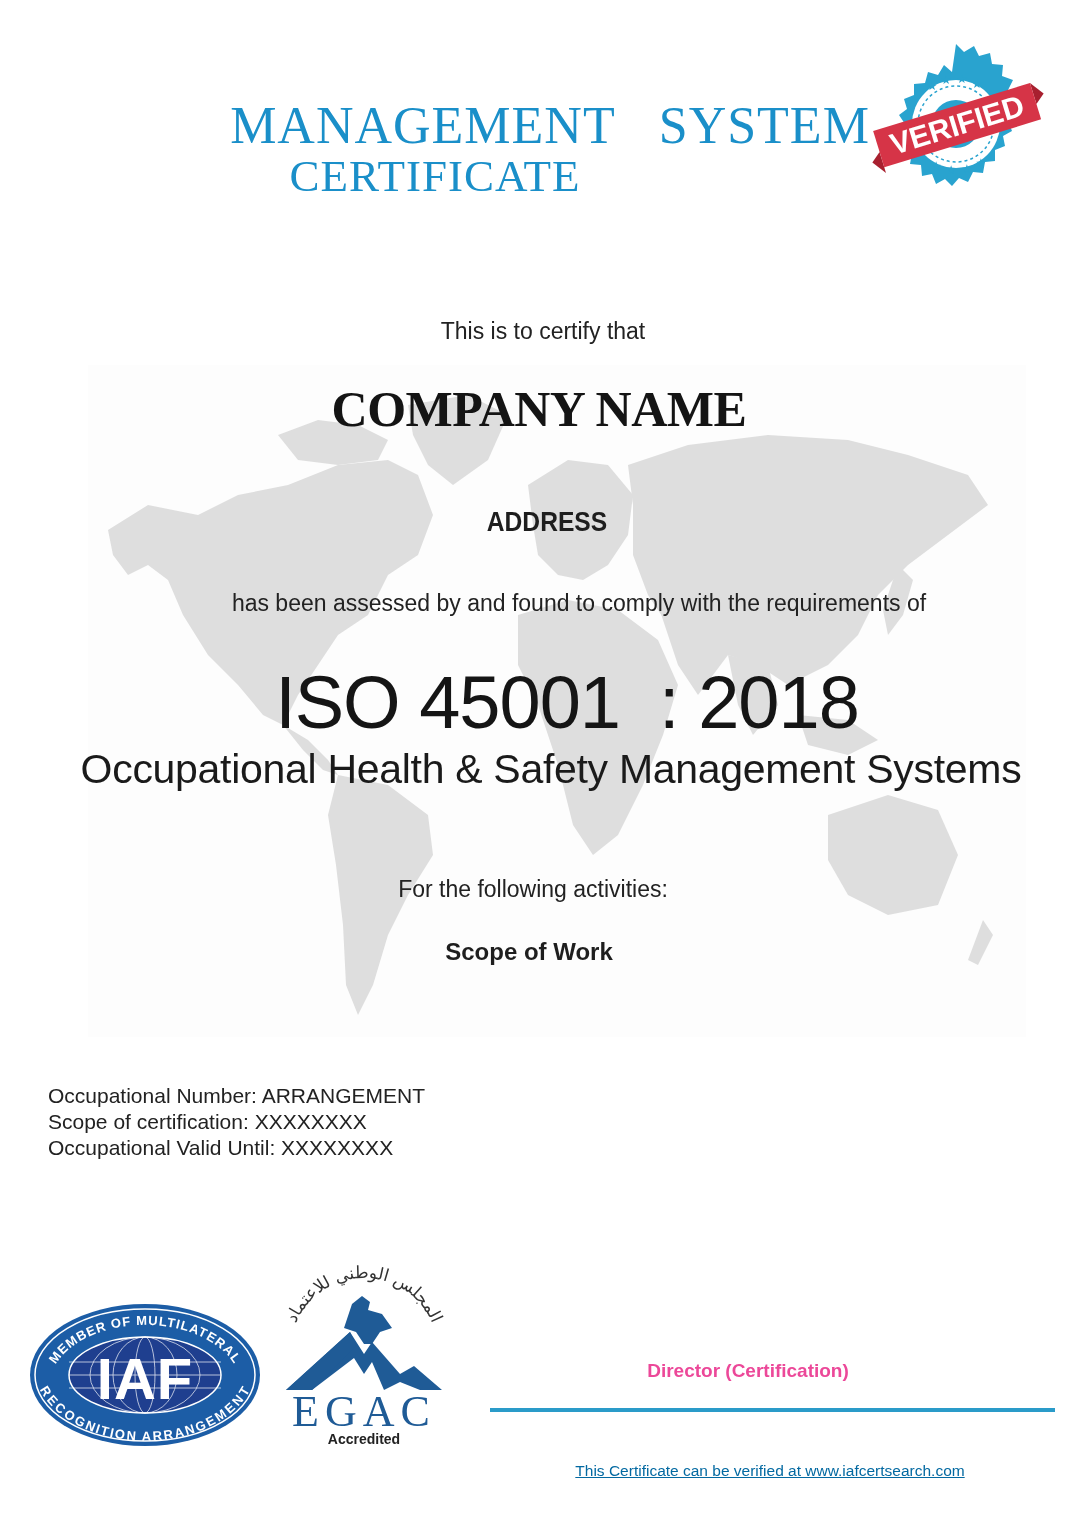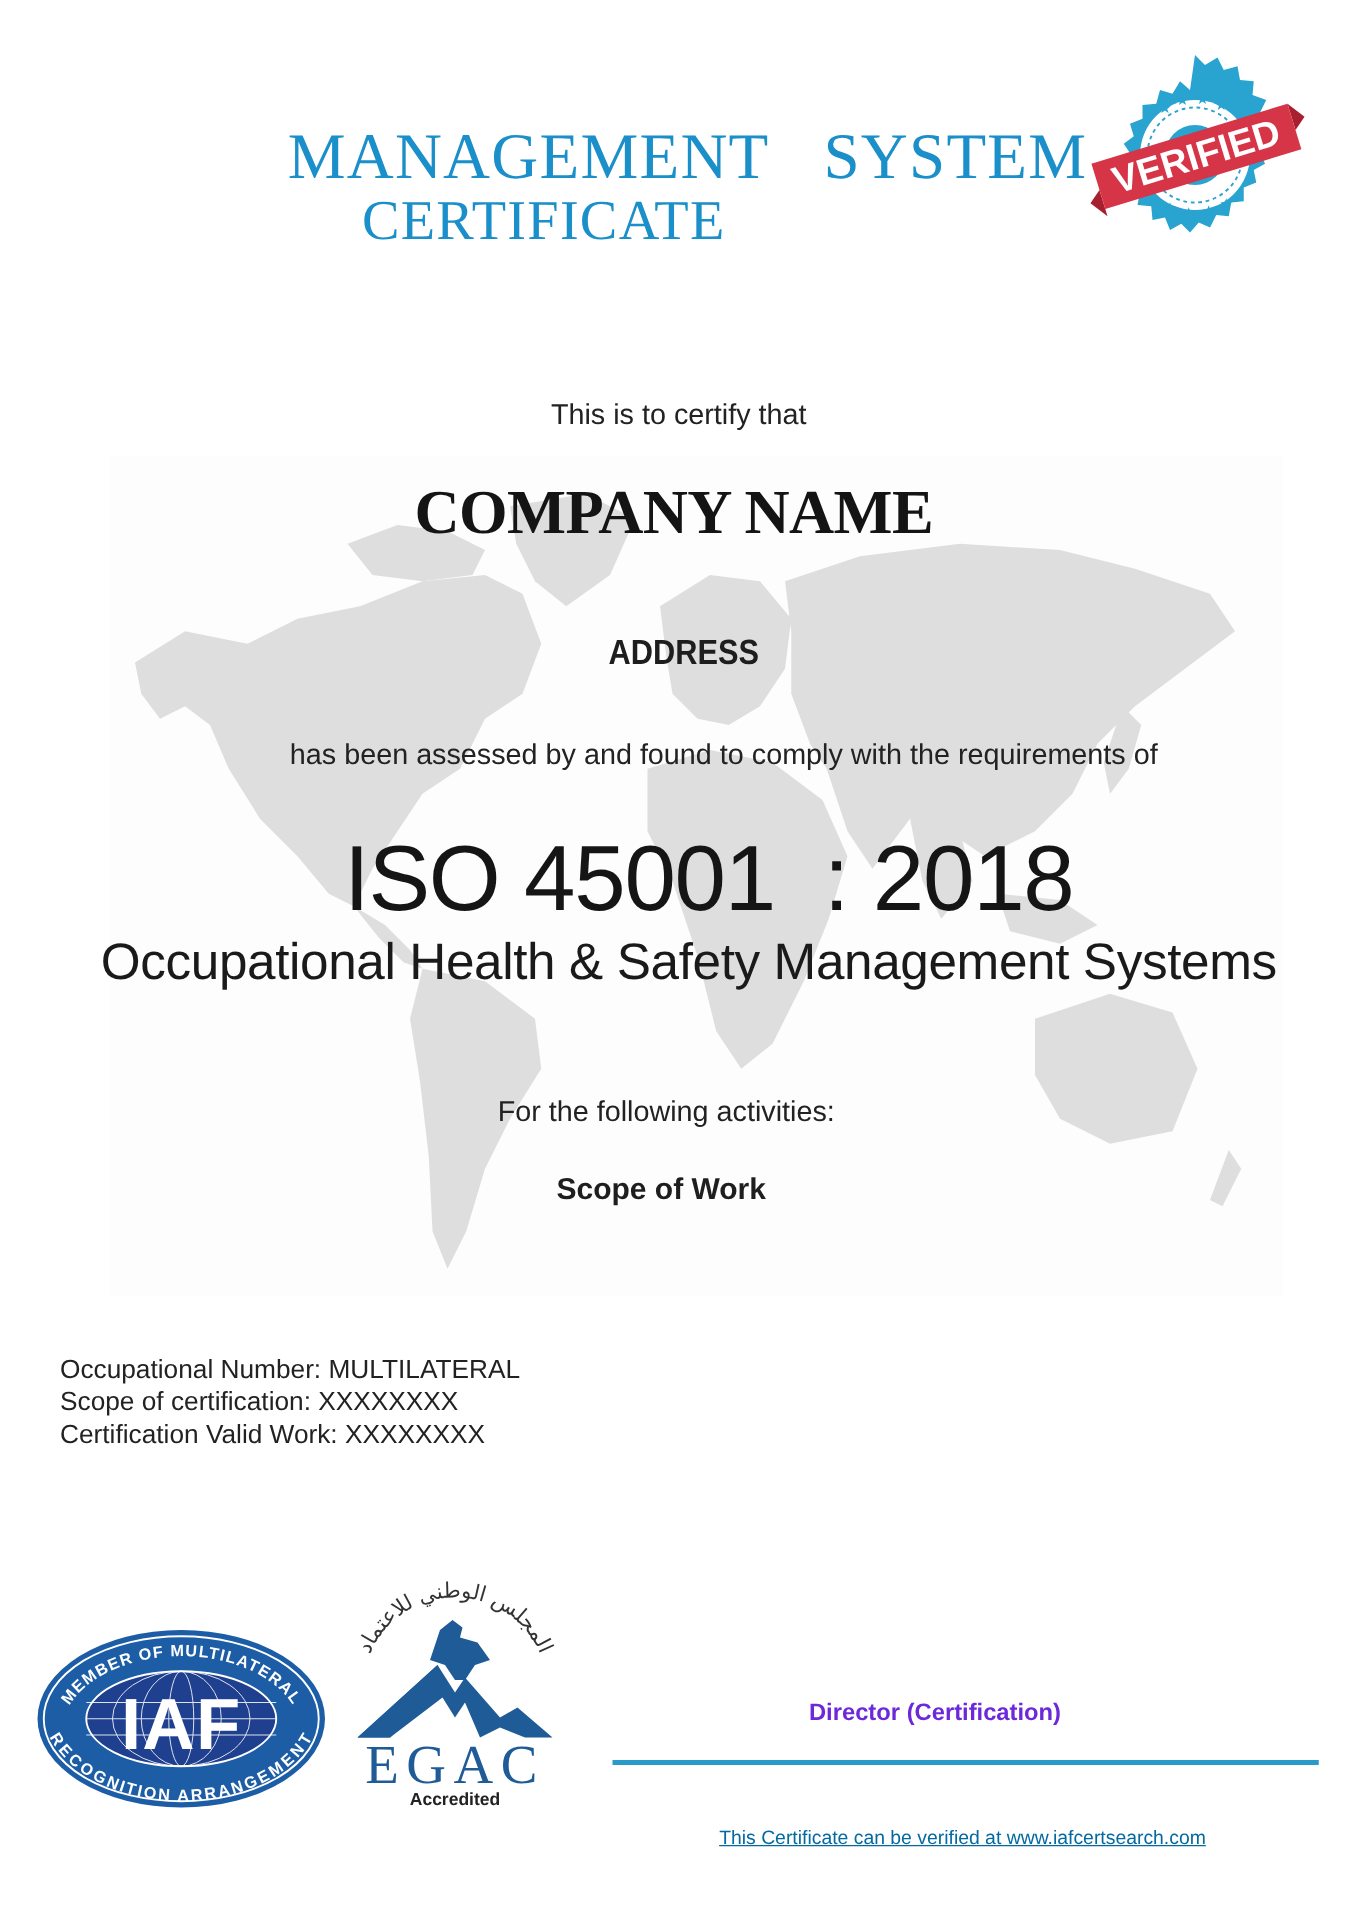--- a/index.html
+++ b/index.html
@@ -35,21 +35,21 @@
     .scope { top: 938px; font-size: 24px; font-weight: bold; color: #1e1e1e; left: -14px; }
 
     .details { position: absolute; left: 48px; top: 1083px; font-size: 21px; line-height: 26px; color: #222; }
     .details .row { white-space: nowrap; }
 
     .iaf-logo { position: absolute; left: 28px; top: 1302px; width: 234px; height: 146px; }
     .egac-logo { position: absolute; left: 272px; top: 1262px; width: 184px; height: 184px; }
 
     .director {
       position: absolute; left: 490px; width: 516px; top: 1360px; text-align: center;
-      font-size: 19px; font-weight: bold; color: #6d28d9;
+      font-size: 19px; font-weight: bold; color: #ec4899;
     }
     .sig-line { position: absolute; left: 490px; top: 1408px; width: 565px; height: 4px; background: #2a9bc9; }
     .verify {
       position: absolute; left: 480px; width: 580px; top: 1462px; text-align: center;
       font-size: 15.5px; color: #0369a1; text-decoration: underline;
     }
   </style>
 </head>
 <body>
 
@@ -121,23 +121,23 @@
 <div class="center-text certify-intro">This is to certify that</div>
 <div class="center-text company-name">COMPANY NAME</div>
 <div class="center-text address">ADDRESS</div>
 <div class="center-text assessed">has been assessed by and found to comply with the requirements of</div>
 <div class="center-text standard" style="white-space:pre;">ISO 45001  : 2018</div>
 <div class="center-text standard-desc">Occupational Health &amp; Safety Management Systems</div>
 <div class="center-text activities-label">For the following activities:</div>
 <div class="center-text scope">Scope of Work</div>
 
 <div class="details">
-  <div class="row"><span>Occupational Number:</span> <span>MULTILATERAL</span></div>
+  <div class="row"><span>Occupational Number:</span> <span>ARRANGEMENT</span></div>
   <div class="row"><span>Scope of certification:</span> <span>XXXXXXXX</span></div>
-  <div class="row"><span>Certification Valid Work:</span> <span>XXXXXXXX</span></div>
+  <div class="row"><span>Occupational Valid Until:</span> <span>XXXXXXXX</span></div>
 </div>
 
 <div class="iaf-logo">
   <svg viewBox="0 0 234 146" width="234" height="146">
     <defs>
       <path id="iafTopArc" d="M22,76 A96,62 0 0 1 212,76"></path>
       <path id="iafBotArc" d="M18,70 A100,66 0 0 0 216,70"></path>
     </defs>
     <ellipse cx="117" cy="73" rx="115" ry="71" fill="#1c5da6"></ellipse>
     <ellipse cx="117" cy="73" rx="110" ry="66" fill="none" stroke="#ffffff" stroke-width="1.5"></ellipse>

